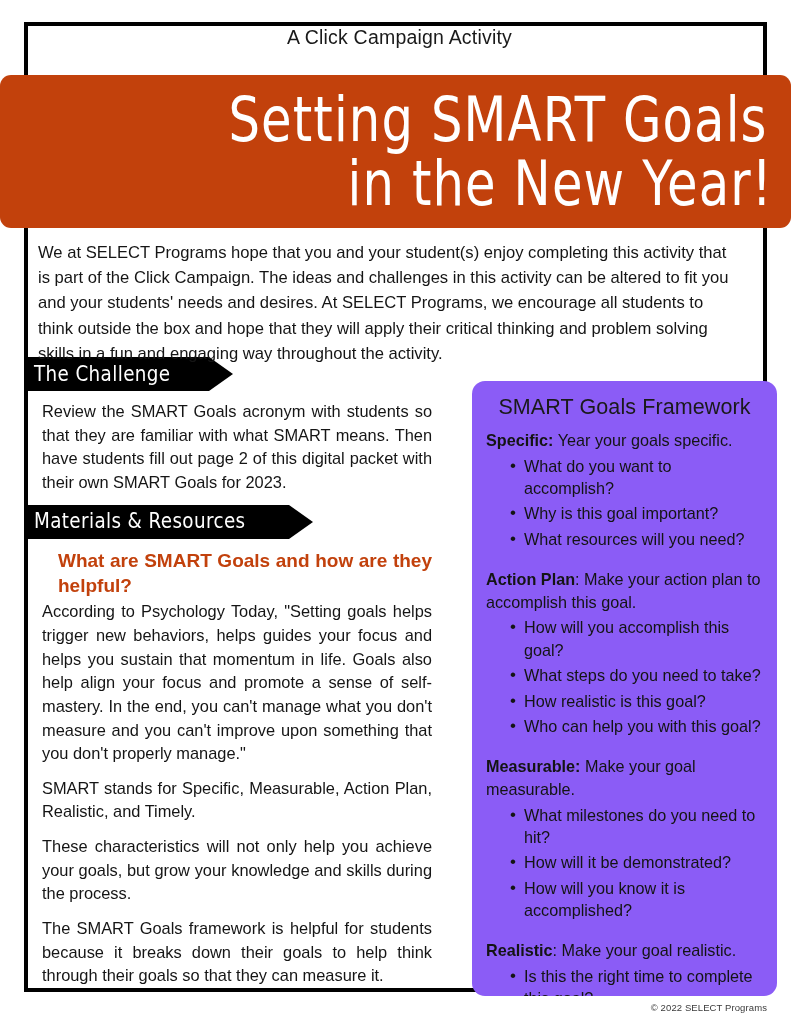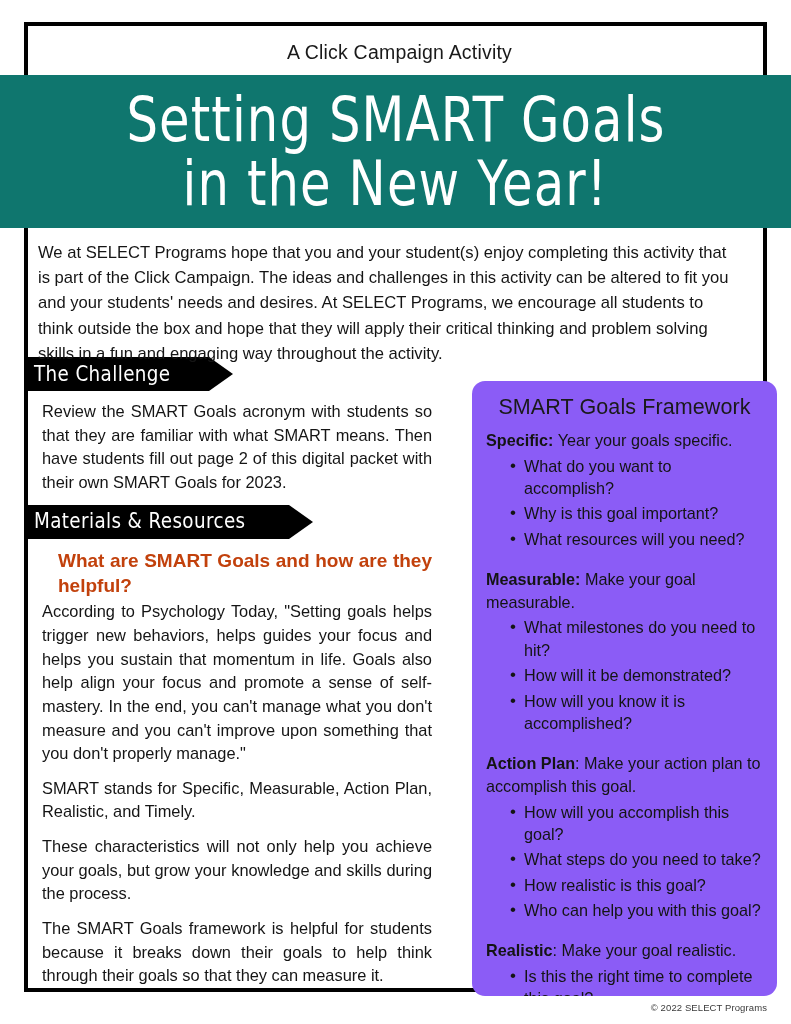--- a/index.html
+++ b/index.html
@@ -31,43 +31,43 @@
   }
 
   
   #subtitle-strip {
     position: absolute;
     left: 8px;
     top: 0;
     right: 0;
     height: 53px;
     display: flex;
-    align-items: center;
     justify-content: center;
   }
   #subtitle-text {
     font-size: 19.5px;
     letter-spacing: 0.2px;
     color: #1a1a1a;
     font-weight: 400;
   }
 
   
   #title-band {
     position: absolute;
     left: 0;
     top: 75px;
     width: 791px;
     height: 153px;
-    background: #0f766e;
+    background: #c2410c;
     display: flex;
     flex-direction: column;
-    align-items: center;
+    align-items: flex-end;
     justify-content: center;
     z-index: 5;
+    border-radius: 11px;
   }
   .title-line {
     color: #ffffff;
     font-family: "DejaVu Sans", sans-serif;
     font-weight: 400;
     font-size: 54px;
     line-height: 1.18;
     letter-spacing: 1.2px;
     transform: scaleX(0.92) scaleY(1.16);
     transform-origin: center center;
@@ -270,39 +270,39 @@
       <div class="smart-group">
         <p class="smart-lead"><b>Specific:</b><span> Year your goals specific.</span></p>
         <ul class="smart-list">
           <li>What do you want to accomplish?</li>
           <li>Why is this goal important?</li>
           <li>What resources will you need?</li>
         </ul>
       </div>
 
       <div class="smart-group">
-        <p class="smart-lead"><b>Measurable:</b><span> Make your goal measurable.</span></p>
-        <ul class="smart-list">
-          <li>What milestones do you need to hit?</li>
-          <li>How will it be demonstrated?</li>
-          <li>How will you know it is accomplished?</li>
-        </ul>
-      </div>
-
-      <div class="smart-group">
         <p class="smart-lead"><b>Action Plan</b><span>: Make your action plan to accomplish this goal.</span></p>
         <ul class="smart-list">
           <li>How will you accomplish this goal?</li>
           <li>What steps do you need to take?</li>
           <li>How realistic is this goal?</li>
           <li>Who can help you with this goal?</li>
         </ul>
       </div>
 
       <div class="smart-group">
+        <p class="smart-lead"><b>Measurable:</b><span> Make your goal measurable.</span></p>
+        <ul class="smart-list">
+          <li>What milestones do you need to hit?</li>
+          <li>How will it be demonstrated?</li>
+          <li>How will you know it is accomplished?</li>
+        </ul>
+      </div>
+
+      <div class="smart-group">
         <p class="smart-lead"><b>Realistic</b><span>: Make your goal realistic.</span></p>
         <ul class="smart-list">
           <li>Is this the right time to complete this goal?</li>
 
         </ul>
       </div>
 
     </div>
 
   </div>

